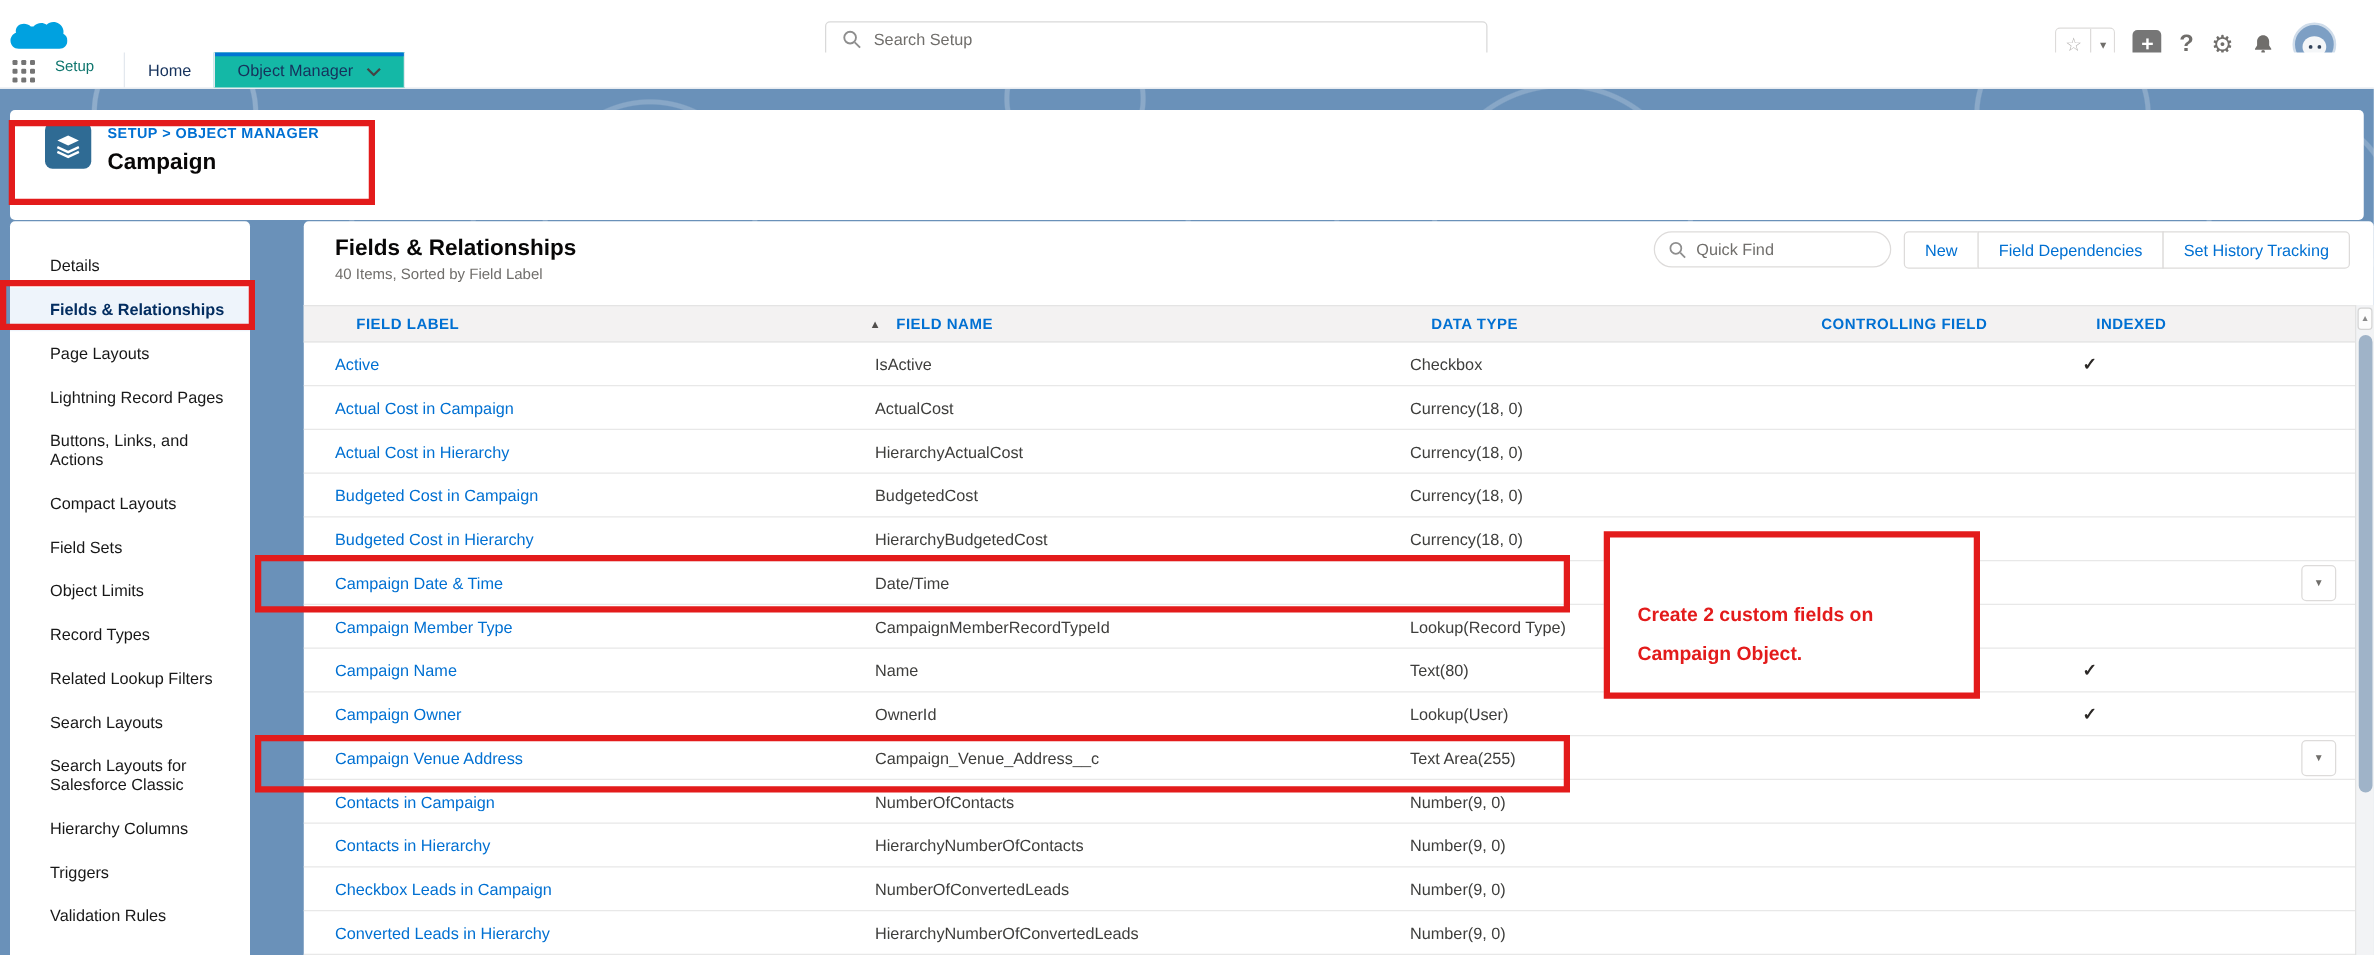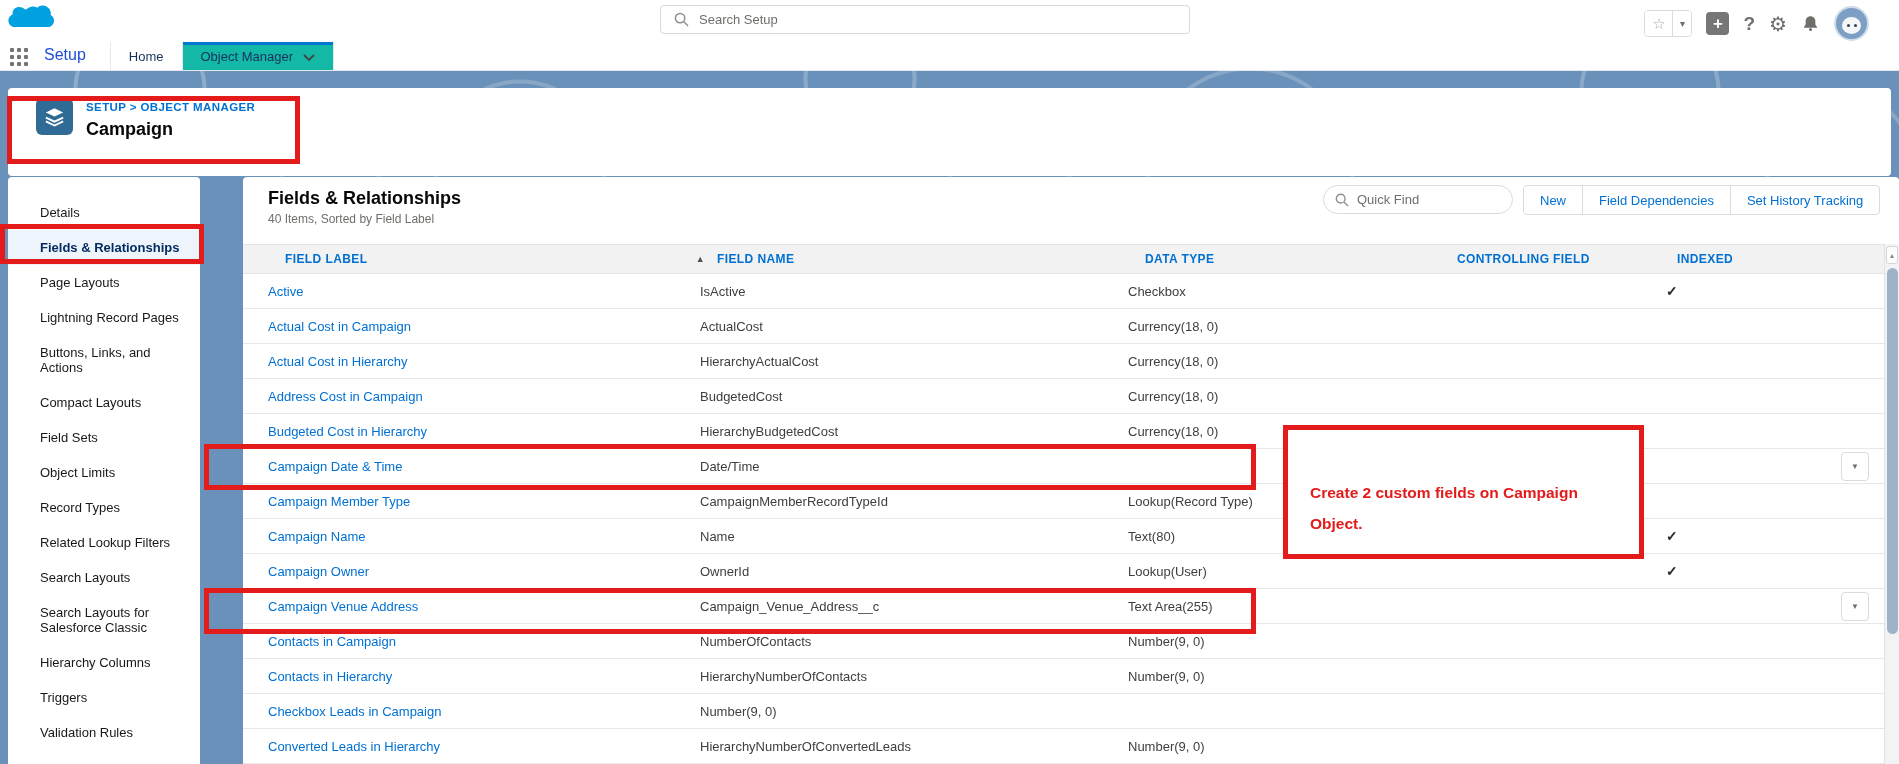--- a/index.html
+++ b/index.html
@@ -1,20 +1,20 @@
 <!DOCTYPE html>
 <html><head>
 <meta charset="utf-8">
 <style>
   * { margin:0; padding:0; box-sizing:border-box; }
   html,body { width:1899px; height:764px; overflow:hidden; background:#fff;
     font-family:"Liberation Sans", sans-serif; }
 
   
-  .gheader { position:absolute; left:0; top:0; width:1899px; height:42px; background:#fff; z-index:20; }
+  .gheader { position:absolute; left:0; top:12px; width:1899px; height:42px; background:#fff; z-index:20; }
   .cloud-logo { position:absolute; left:8px; top:3px; }
   .gsearch { position:absolute; left:660px; top:5px; width:530px; height:29px;
     border:1px solid #d9d9d9; border-radius:4px; background:#fff; display:flex; align-items:center; }
   .gsearch svg { margin:0 10px 0 13px; }
   .gsearch input { border:none; outline:none; flex:1; font-size:13px; color:#514f4d;
     font-family:"Liberation Sans", sans-serif; background:transparent; }
   .gsearch input::placeholder { color:#706e6b; }
   .hdr-icons { position:absolute; right:30px; top:6px; display:flex; align-items:center; gap:14px; }
   .fav-group { display:flex; border:1px solid #dddbda; border-radius:4px; overflow:hidden; }
   .fav-seg { width:27px; height:25px; display:flex; align-items:center; justify-content:center;
@@ -29,21 +29,21 @@
   .avatar .face { position:absolute; left:6px; top:9px; width:19px; height:17px; border-radius:50%; background:#f4f6f8; }
   .avatar .eye { position:absolute; width:3px; height:3px; border-radius:50%; background:#33435a; top:16px; }
   .avatar .eye.l { left:11px; } .avatar .eye.r { left:18px; }
 
   
   .navbar { position:absolute; left:0; top:42px; width:1899px; height:29px; background:#fff;
     border-bottom:1px solid #e3e8ee; z-index:20; display:flex; align-items:stretch; }
   .waffle { width:18px; height:18px; margin:6px 16px 0 10px; display:grid;
     grid-template-columns:repeat(3,4px); grid-template-rows:repeat(3,4px); gap:3px; }
   .waffle span { background:#747474; border-radius:1px; }
-  .app-name { font-size:16px; color:#1d4ed8; margin:4px 24px 0 0; }
+  .app-name { font-size:12px; color:#0f766e; margin:4px 24px 0 0; }
   .nav-sep { width:1px; background:#e3e8ee; margin:0 0 0 0; }
   .tab { display:flex; align-items:center; padding:0 18px; font-size:13px; color:#16325c; position:relative; }
   .tab.active { background:#14b8a6; border-left:1px solid #e3e8ee; border-right:1px solid #e3e8ee; }
   .tab.active::before { content:""; position:absolute; left:0; top:0; right:0; height:3px; background:#0176d3; }
   .tab .chev { margin-left:10px; display:inline-block; }
 
   
   .blue-bg { position:absolute; left:0; top:71px; width:1899px; height:693px; z-index:1;
     background:
       radial-gradient(circle 70px at 140px 18px,  transparent 62px, rgba(255,255,255,.25) 63px 66px, transparent 67px),
@@ -109,21 +109,21 @@
   .vscroll .up { position:absolute; left:1px; top:2px; width:12px; height:18px; background:#fdfdfd;
     border:1px solid #d4d4d4; border-radius:3px; color:#8a8a8a; font-size:7px; text-align:center; line-height:17px; }
   .vscroll .thumb { position:absolute; left:2px; top:24px; width:11px; height:366px; background:#9fb3c8; border-radius:6px; }
 
   
   .redbox { position:absolute; border:5px solid #e31b1b; z-index:40; pointer-events:none; }
   .rb-header   { left:7px;   top:96px;  width:293px;  height:68px; }
   .rb-sidebar  { left:0px;   top:224px; width:204px;  height:40px; }
   .rb-row-date { left:204px; top:444px; width:1052px; height:46px; }
   .rb-row-venue{ left:204px; top:588px; width:1052px; height:46px; }
-  .note-box { position:absolute; left:1283px; top:425px; width:361px; height:134px; background:#fff;
+  .note-box { position:absolute; left:1283px; top:425px; width:301px; height:134px; background:#fff;
     border:5px solid #e31b1b; z-index:41; padding:47px 14px 0 22px;
     font-size:15.5px; font-weight:bold; color:#e31b1b; line-height:31px; }
 </style>
 </head>
 <body>
 
 <div class="blue-bg"></div>
 
 <div class="gheader">
   <div class="cloud-logo">
@@ -259,21 +259,21 @@
         <div class="cell c5"></div>
       </div>
       <div class="trow">
         <div class="cell c1"><a href="#" class="flink">Actual Cost in Hierarchy</a></div>
         <div class="cell c2">HierarchyActualCost</div>
         <div class="cell c3">Currency(18, 0)</div>
         <div class="cell c4"></div>
         <div class="cell c5"></div>
       </div>
       <div class="trow">
-        <div class="cell c1"><a href="#" class="flink">Address Cost in Campaign</a></div>
+        <div class="cell c1"><a href="#" class="flink">Budgeted Cost in Campaign</a></div>
         <div class="cell c2">BudgetedCost</div>
         <div class="cell c3">Currency(18, 0)</div>
         <div class="cell c4"></div>
         <div class="cell c5"></div>
       </div>
       <div class="trow">
         <div class="cell c1"><a href="#" class="flink">Budgeted Cost in Hierarchy</a></div>
         <div class="cell c2">HierarchyBudgetedCost</div>
         <div class="cell c3">Currency(18, 0)</div>
         <div class="cell c4"></div>
@@ -324,20 +324,21 @@
       </div>
       <div class="trow">
         <div class="cell c1"><a href="#" class="flink">Contacts in Hierarchy</a></div>
         <div class="cell c2">HierarchyNumberOfContacts</div>
         <div class="cell c3">Number(9, 0)</div>
         <div class="cell c4"></div>
         <div class="cell c5"></div>
       </div>
       <div class="trow">
         <div class="cell c1"><a href="#" class="flink">Checkbox Leads in Campaign</a></div>
+        <div class="cell c2">NumberOfConvertedLeads</div>
         <div class="cell c3">Number(9, 0)</div>
         <div class="cell c4"></div>
         <div class="cell c5"></div>
       </div>
       <div class="trow">
         <div class="cell c1"><a href="#" class="flink">Converted Leads in Hierarchy</a></div>
         <div class="cell c2">HierarchyNumberOfConvertedLeads</div>
         <div class="cell c3">Number(9, 0)</div>
         <div class="cell c4"></div>
         <div class="cell c5"></div>

